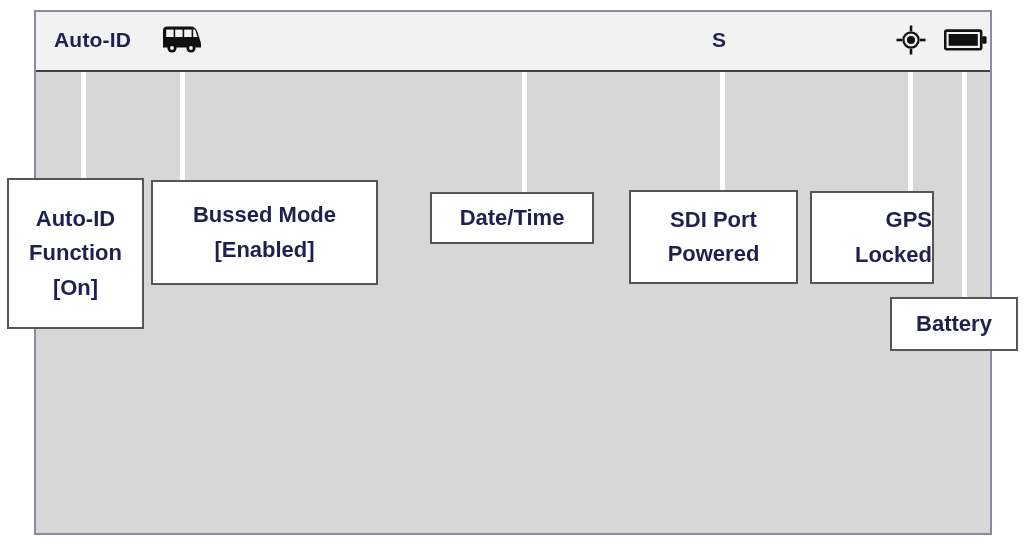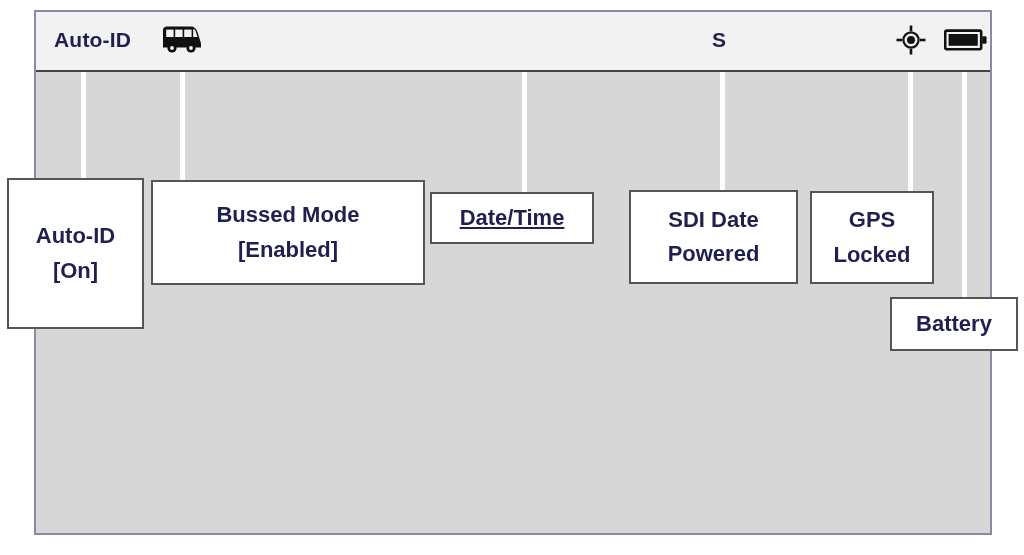--- a/index.html
+++ b/index.html
@@ -73,24 +73,24 @@
     color:#1f2050;
     font-weight:bold;
     font-size:22px;
     line-height:1.55;
     text-align:center;
     z-index:5;
   }
   .callout span{display:block;}
 
   .co-autoid   {left:7px;  top:178px; width:137px; height:151px;}
-  .co-bussed   {left:151px;top:180px; width:274px; height:105px;}
-  .co-datetime {left:430px;top:192px; width:164px; height:52px;text-decoration:underline;}
+  .co-bussed   {left:151px;top:180px; width:227px; height:105px;}
+  .co-datetime {left:430px;top:192px; width:164px; height:52px;}
   .co-sdi      {left:629px;top:190px; width:169px; height:94px;}
-  .co-gps      {left:810px;top:191px; width:124px; height:93px;}
+  .co-gps      {left:810px;top:191px; width:124px; height:93px;align-items:flex-end;}
   .co-battery  {left:890px;top:297px; width:128px; height:54px;}
 </style>
 </head>
 <body>
 
 <div id="stage">
 
   <div class="device-frame">
 
     <div class="status-bar">
@@ -137,34 +137,35 @@
     <div class="leader" style="left:45px;  top:60px; height:120px;"></div>
     <div class="leader" style="left:144px; top:60px; height:122px;"></div>
     <div class="leader" style="left:486px; top:60px; height:134px;"></div>
     <div class="leader" style="left:684px; top:60px; height:132px;"></div>
     <div class="leader" style="left:872px; top:60px; height:133px;"></div>
     <div class="leader" style="left:926px; top:60px; height:239px;"></div>
   </div>
 
   <div class="callout co-autoid">
     <span>Auto-ID</span>
+    <span>Function</span>
     <span>[On]</span>
   </div>
 
   <div class="callout co-bussed">
     <span>Bussed Mode</span>
     <span>[Enabled]</span>
   </div>
 
   <div class="callout co-datetime">
     <span>Date/Time</span>
   </div>
 
   <div class="callout co-sdi">
-    <span>SDI Date</span>
+    <span>SDI Port</span>
     <span>Powered</span>
   </div>
 
   <div class="callout co-gps">
     <span>GPS</span>
     <span>Locked</span>
   </div>
 
   <div class="callout co-battery">
     <span>Battery</span>

